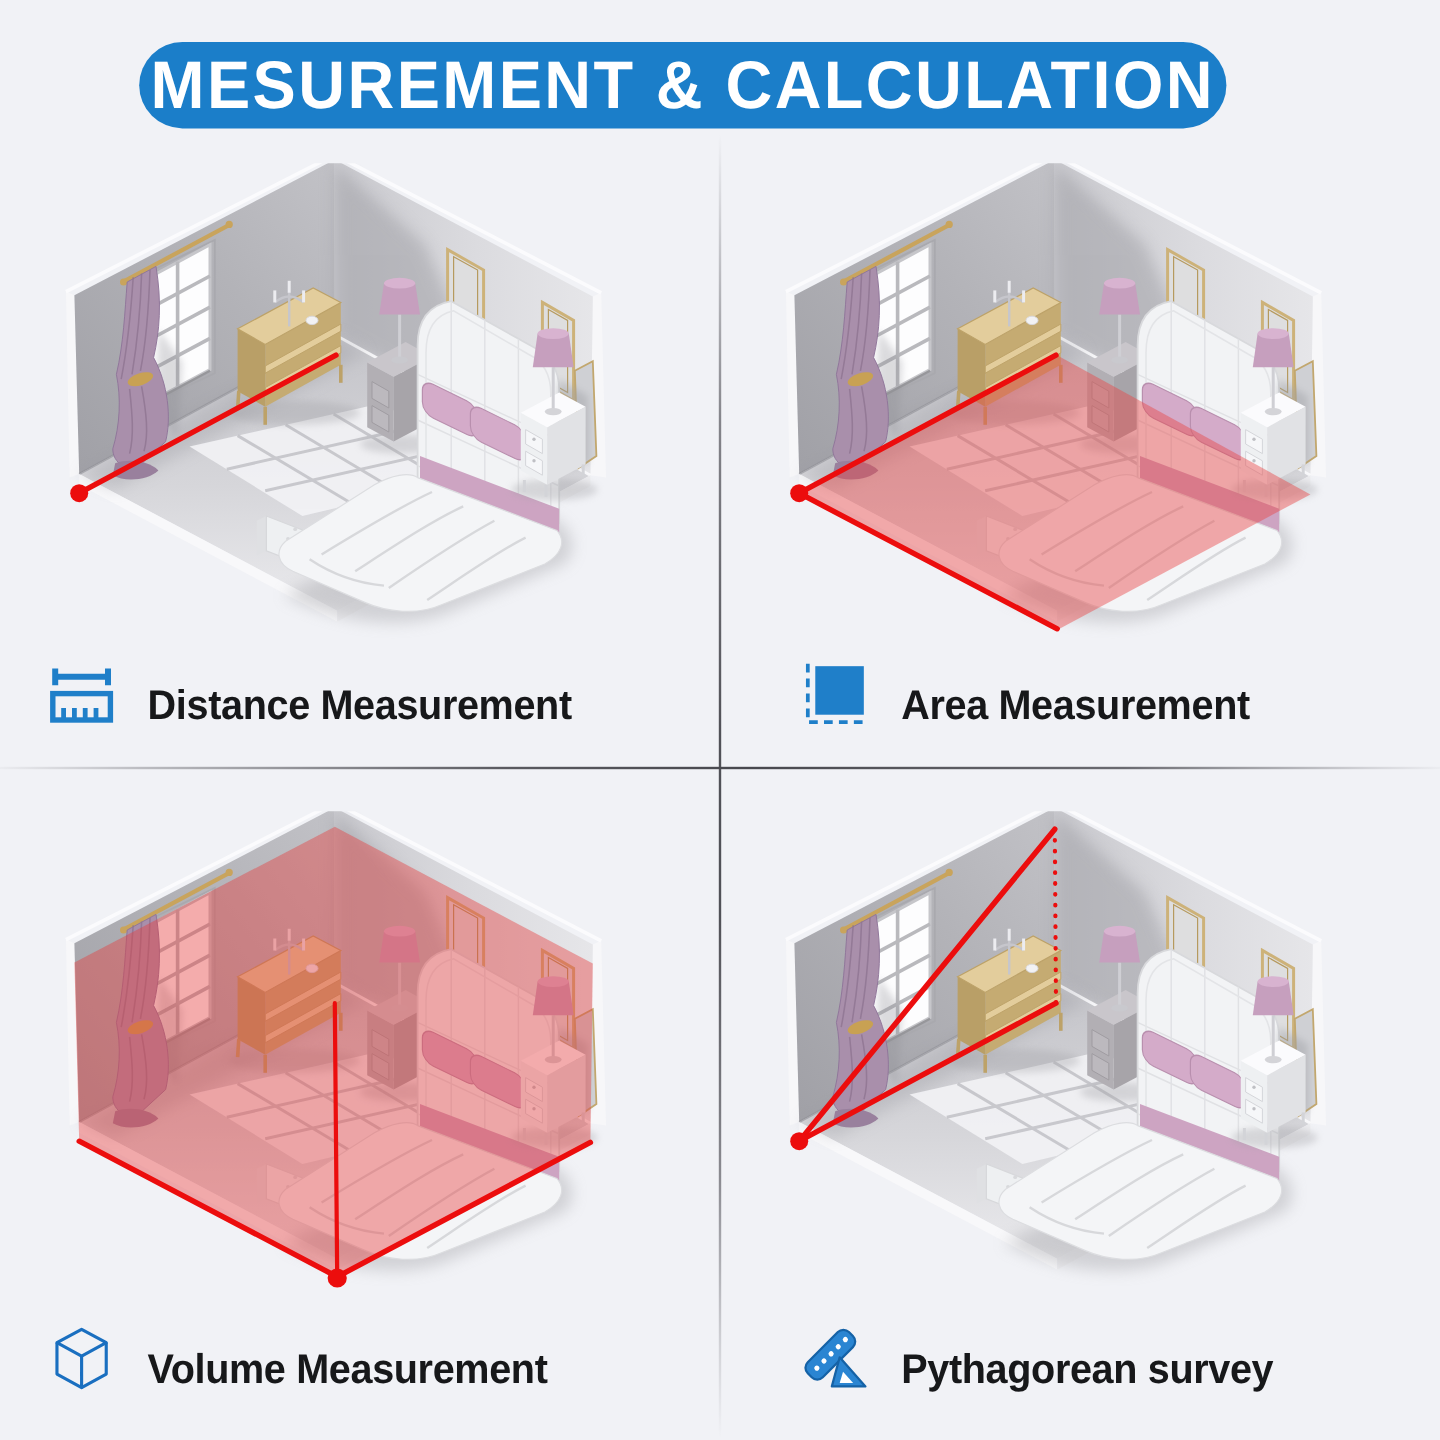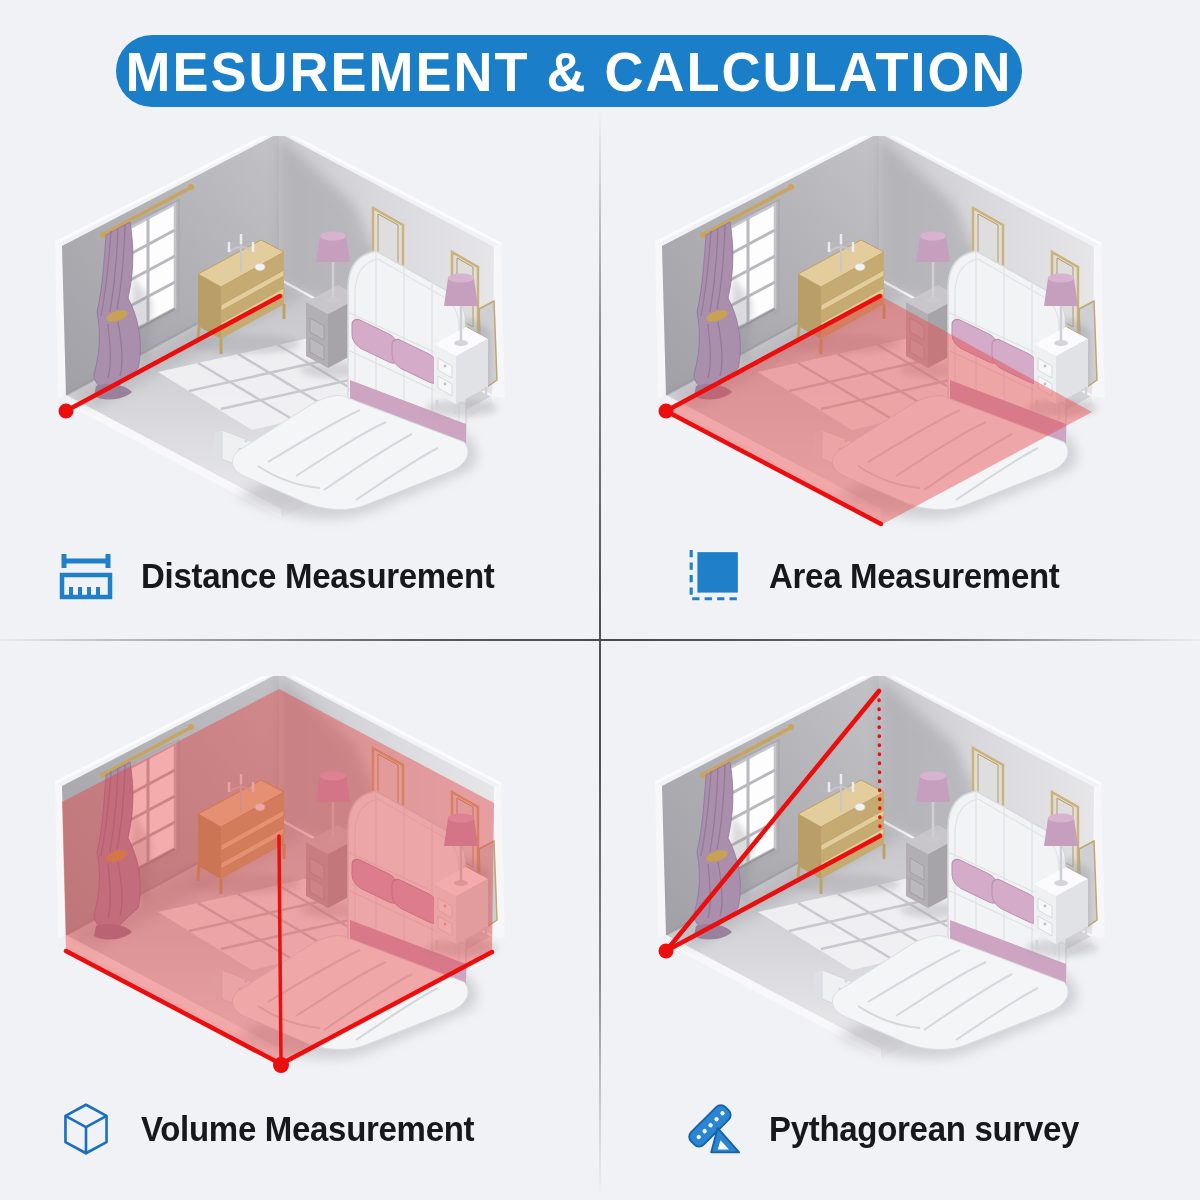--- a/index.html
+++ b/index.html
@@ -22,22 +22,22 @@
   }
 
   .scene{position:absolute;width:600px;height:424px;display:block;}
   .scene.q1{left:0;top:136px;}
   .scene.q2{left:600px;top:136px;}
   .scene.q3{left:0;top:676px;}
   .scene.q4{left:600px;top:676px;}
 
   .caption{
     position:absolute;width:600px;height:62px;
-    display:flex;align-items:center;gap:27px;
-    padding-left:58px;box-sizing:border-box;
+    display:flex;align-items:flex-end;gap:27px;
+    padding-left:40px;box-sizing:border-box;
   }
   .caption.c1,.caption.c2{top:545px;}
   .caption.c3,.caption.c4{top:1098px;}
   .caption.c1,.caption.c3{left:0;}
   .caption.c2,.caption.c4{left:628px;}
   .cap-icon{width:56px;height:56px;flex:0 0 auto;}
   .cap-label{
     font-size:33px;font-weight:bold;color:#17181a;letter-spacing:-0.3px;
     white-space:nowrap;transform:scaleY(1.05);
   }

